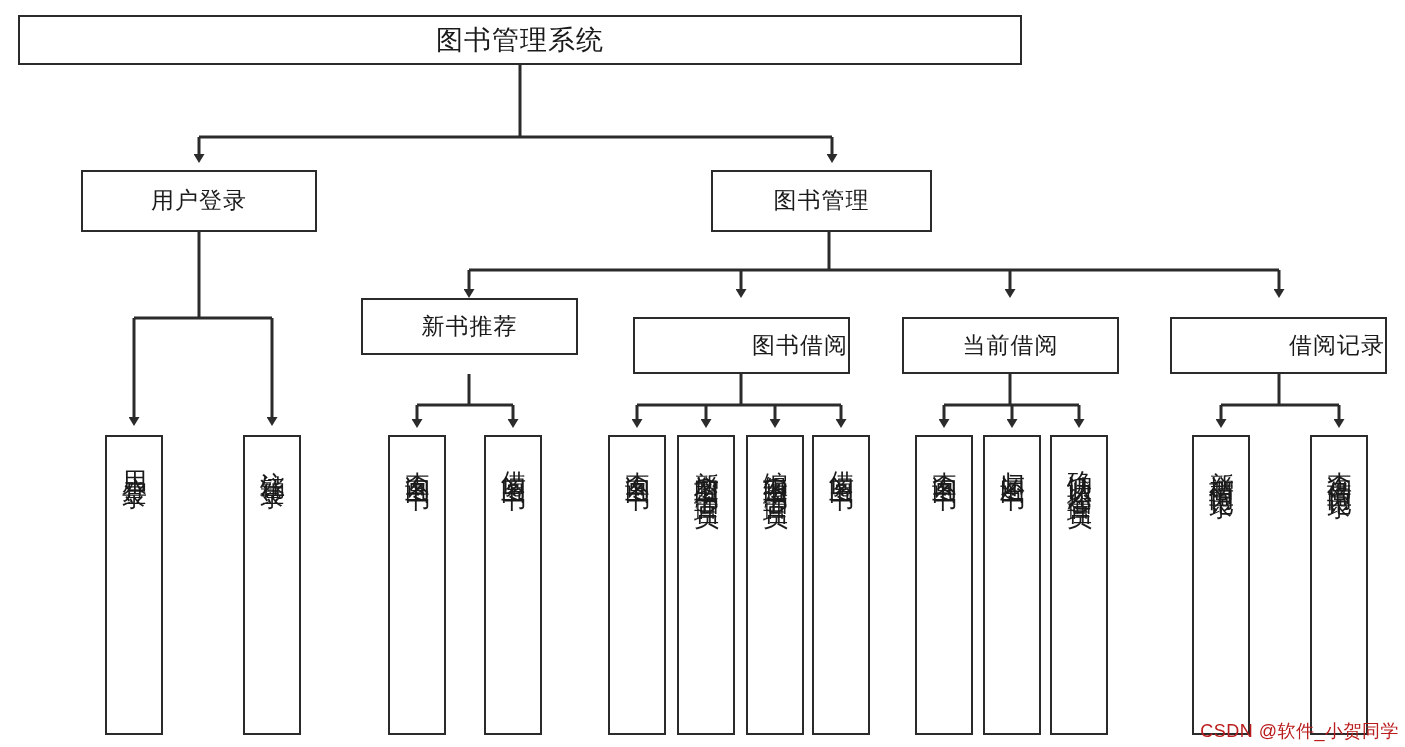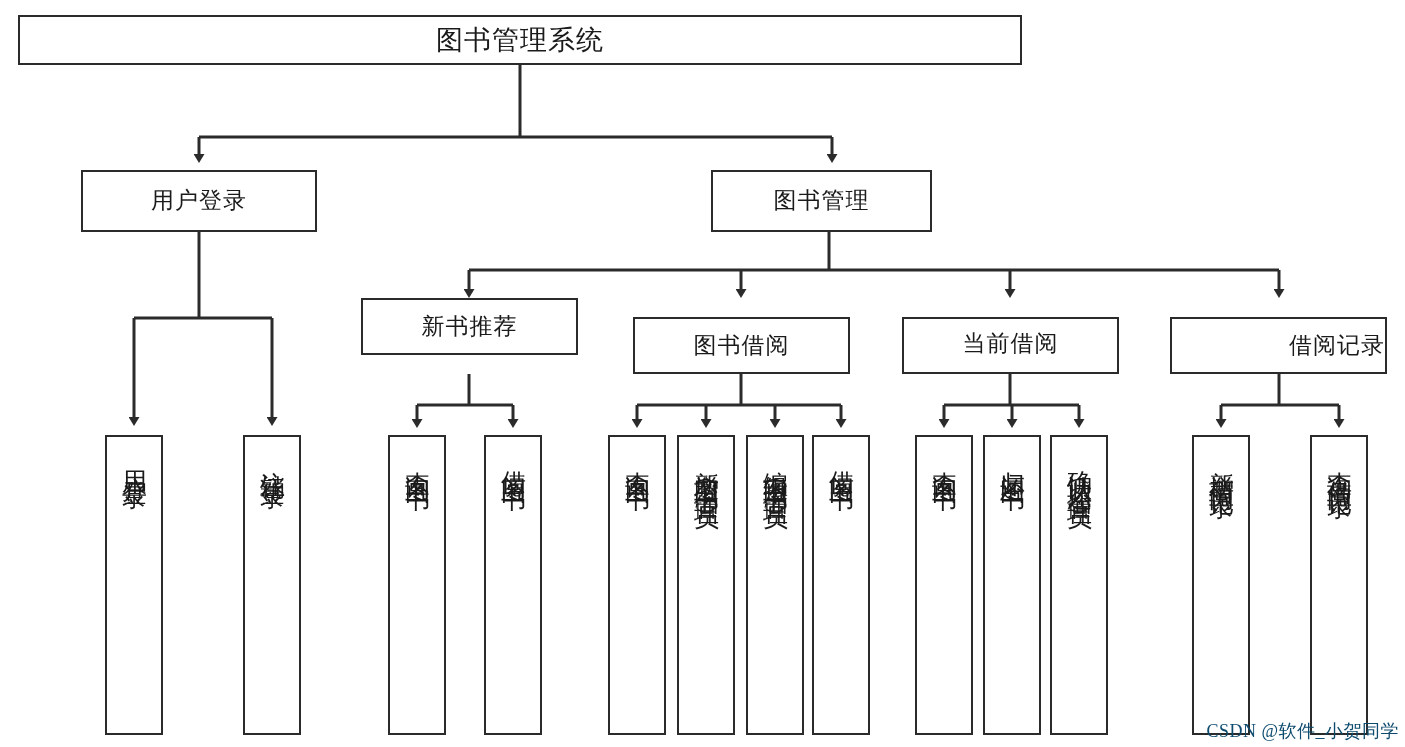--- a/index.html
+++ b/index.html
@@ -50,24 +50,24 @@
     text-orientation:upright;
     font-size:25px;
     letter-spacing:5px;
   }
 
   .watermark{
     position:absolute;
     right:6px;
     bottom:4px;
     font-size:18px;
-    color:#0c4a6e;
+    color:#b91c1c;
     letter-spacing:0.5px;
     white-space:nowrap;
-    font-family:Liberation Serif, serif;
+    font-family:Liberation Sans, sans-serif;
   }
 </style>
 </head>
 <body>
 
 <div id="canvas">
 
   <svg class="edges" viewBox="0 0 1405 747" xmlns="http://www.w3.org/2000/svg">
     <defs>
       <marker id="arrow" markerWidth="9" markerHeight="11" refX="1" refY="5.5" orient="auto" markerUnits="userSpaceOnUse">
@@ -125,24 +125,24 @@
   <div class="node horiz" style="left:81px;top:170px;width:236px;height:62px;">
     <span class="lbl">用户登录</span>
   </div>
   <div class="node horiz" style="left:711px;top:170px;width:221px;height:62px;">
     <span class="lbl">图书管理</span>
   </div>
 
   <div class="node horiz" style="left:361px;top:298px;width:217px;height:57px;">
     <span class="lbl">新书推荐</span>
   </div>
-  <div class="node horiz" style="left:633px;top:317px;width:217px;height:57px;">
+  <div class="node horiz" style="left:633px;top:317px;width:217px;height:57px;justify-content:flex-end;">
     <span class="lbl">图书借阅</span>
   </div>
-  <div class="node horiz" style="left:902px;top:317px;width:217px;height:57px;font-family:Liberation Mono, monospace;">
+  <div class="node horiz" style="left:902px;top:317px;width:217px;height:57px;">
     <span class="lbl">当前借阅</span>
   </div>
   <div class="node horiz" style="left:1170px;top:317px;width:217px;height:57px;justify-content:flex-end;">
     <span class="lbl">借阅记录</span>
   </div>
 
   <div class="node vert" style="left:105px;top:435px;width:58px;height:300px;">
     <span class="lbl">用户登录</span>
   </div>
   <div class="node vert" style="left:243px;top:435px;width:58px;height:300px;">

